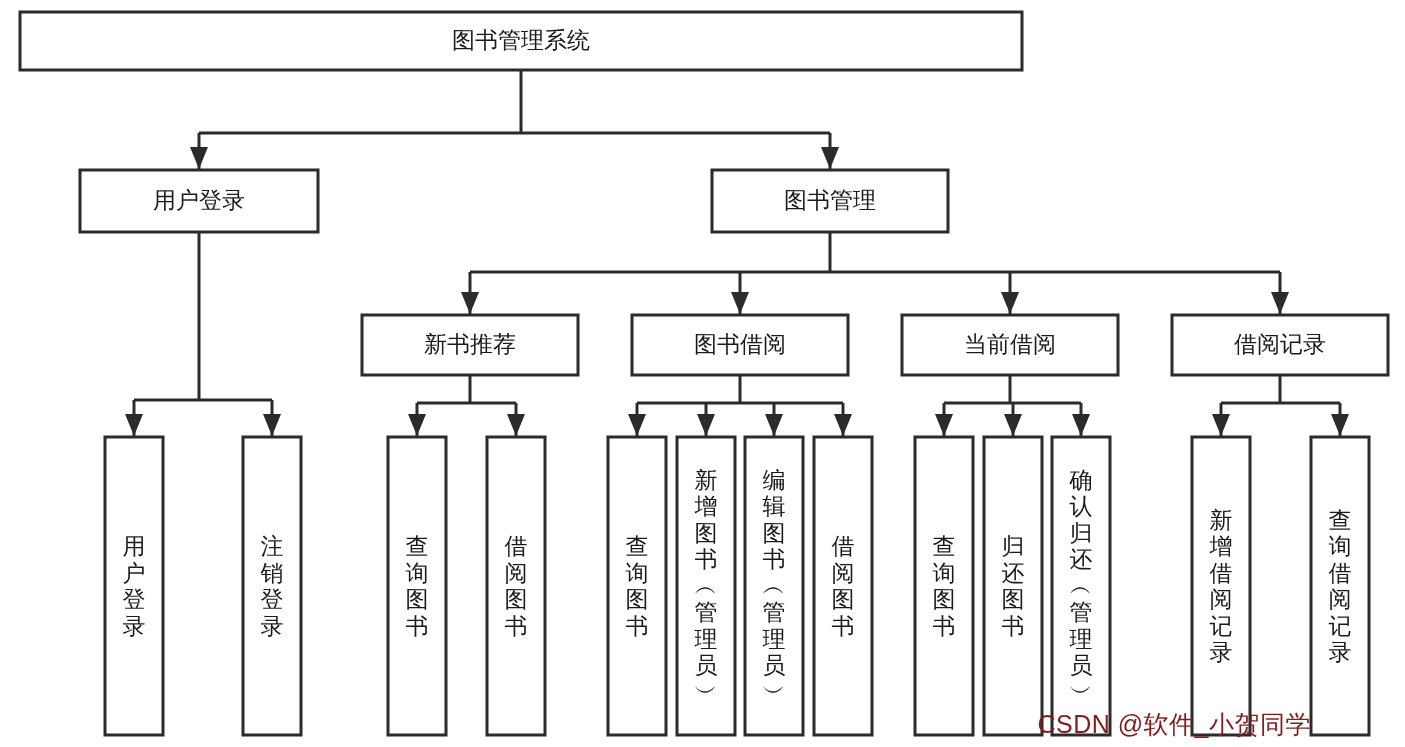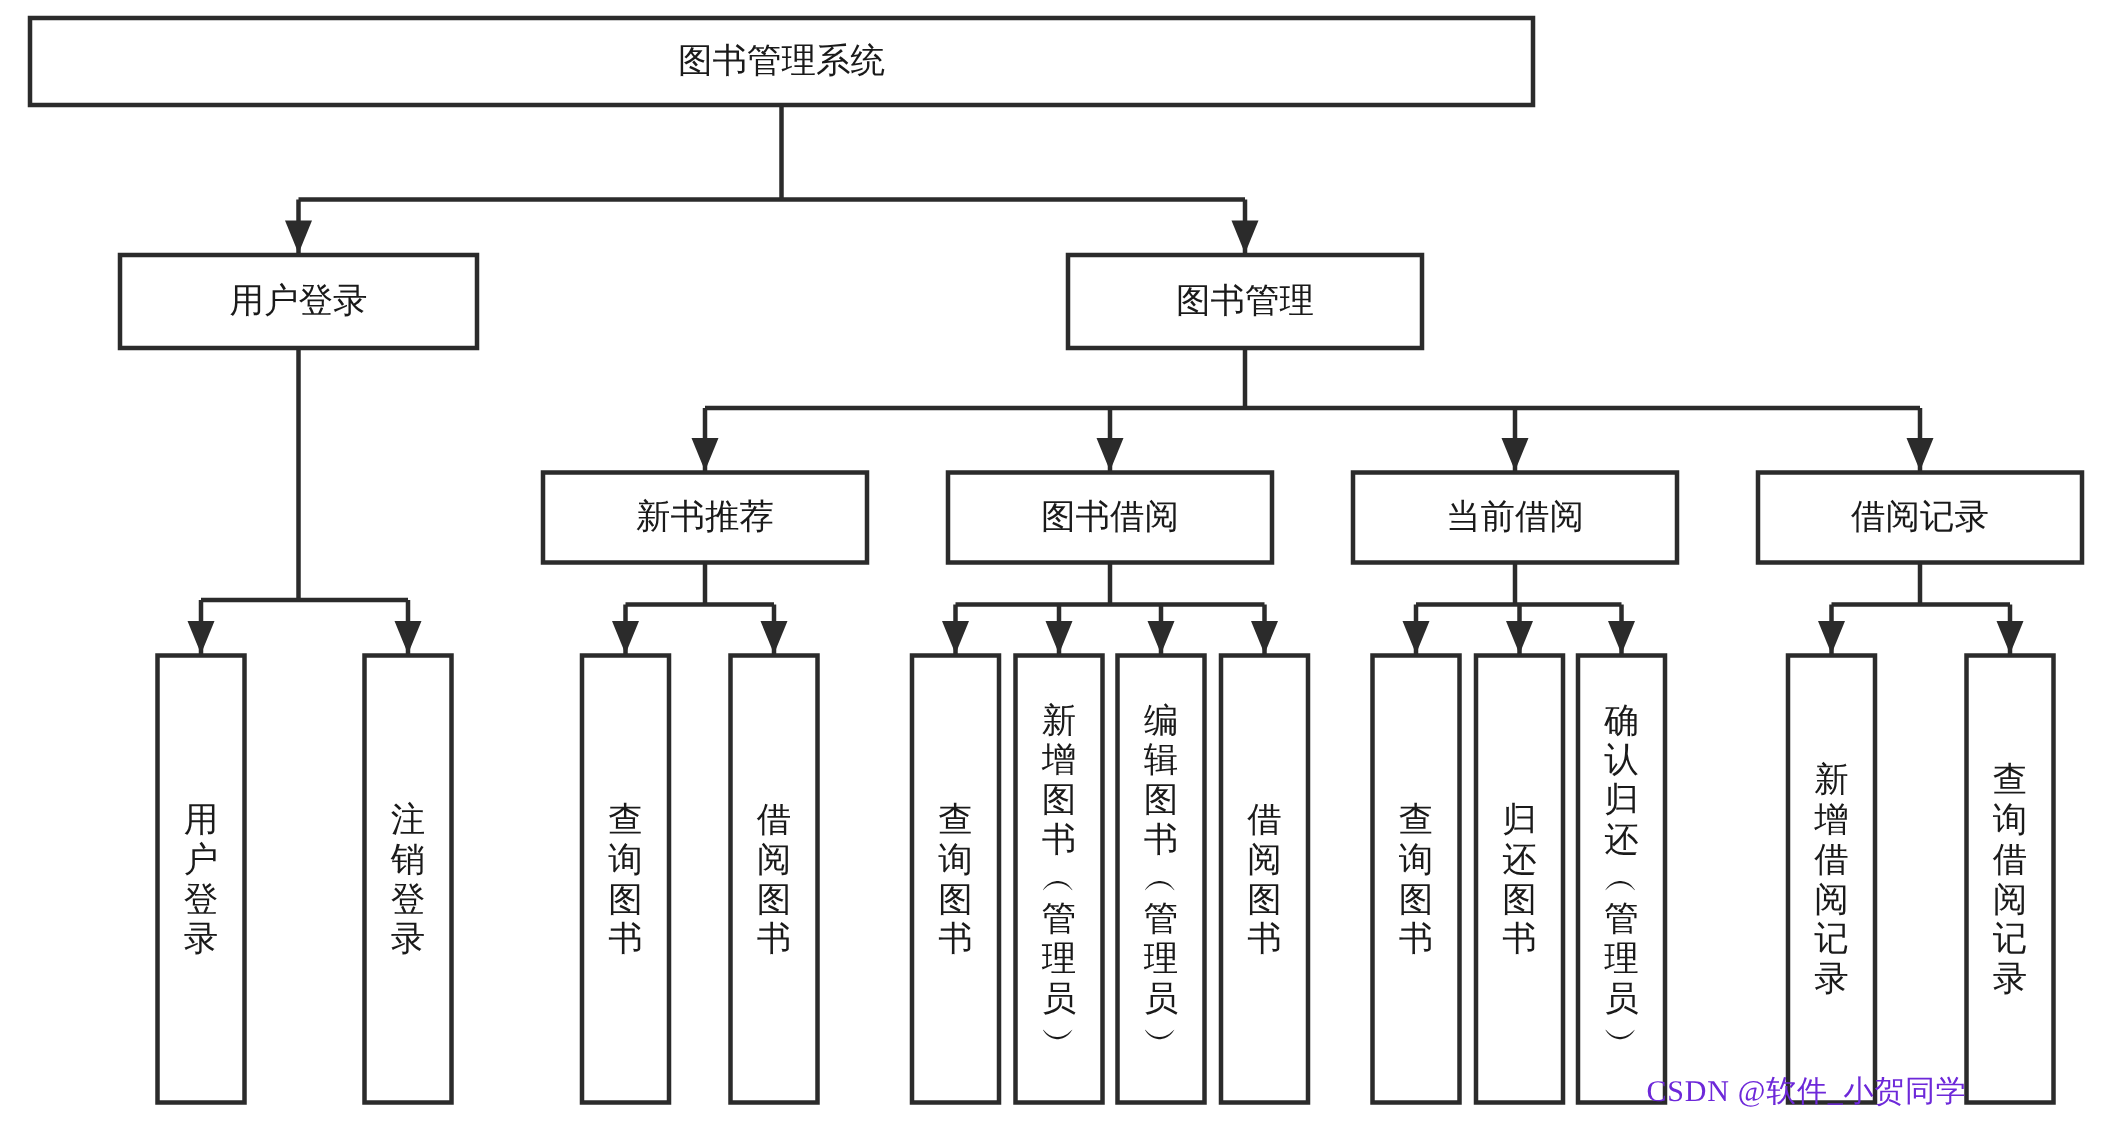--- a/index.html
+++ b/index.html
@@ -55,23 +55,23 @@
   .leaf-label {
     font-family: "Liberation Sans", "DejaVu Sans", sans-serif;
     font-size: 23px;
     fill: #1a1a1a;
     text-anchor: middle;
   }
   .watermark {
     position: absolute;
     right: 12px;
     bottom: 6px;
-    font-family: Liberation Serif, serif;
-    font-size: 20px;
-    color: #6d28d9;
+    font-family: Liberation Sans, sans-serif;
+    font-size: 25px;
+    color: #7f1d1d;
     letter-spacing: 0.5px;
     white-space: nowrap;
     pointer-events: none;
   }
 </style>
 </head>
 <body>
 
 <div id="diagram-root">
   <svg class="flow" viewBox="0 0 1405 747" xmlns="http://www.w3.org/2000/svg">

